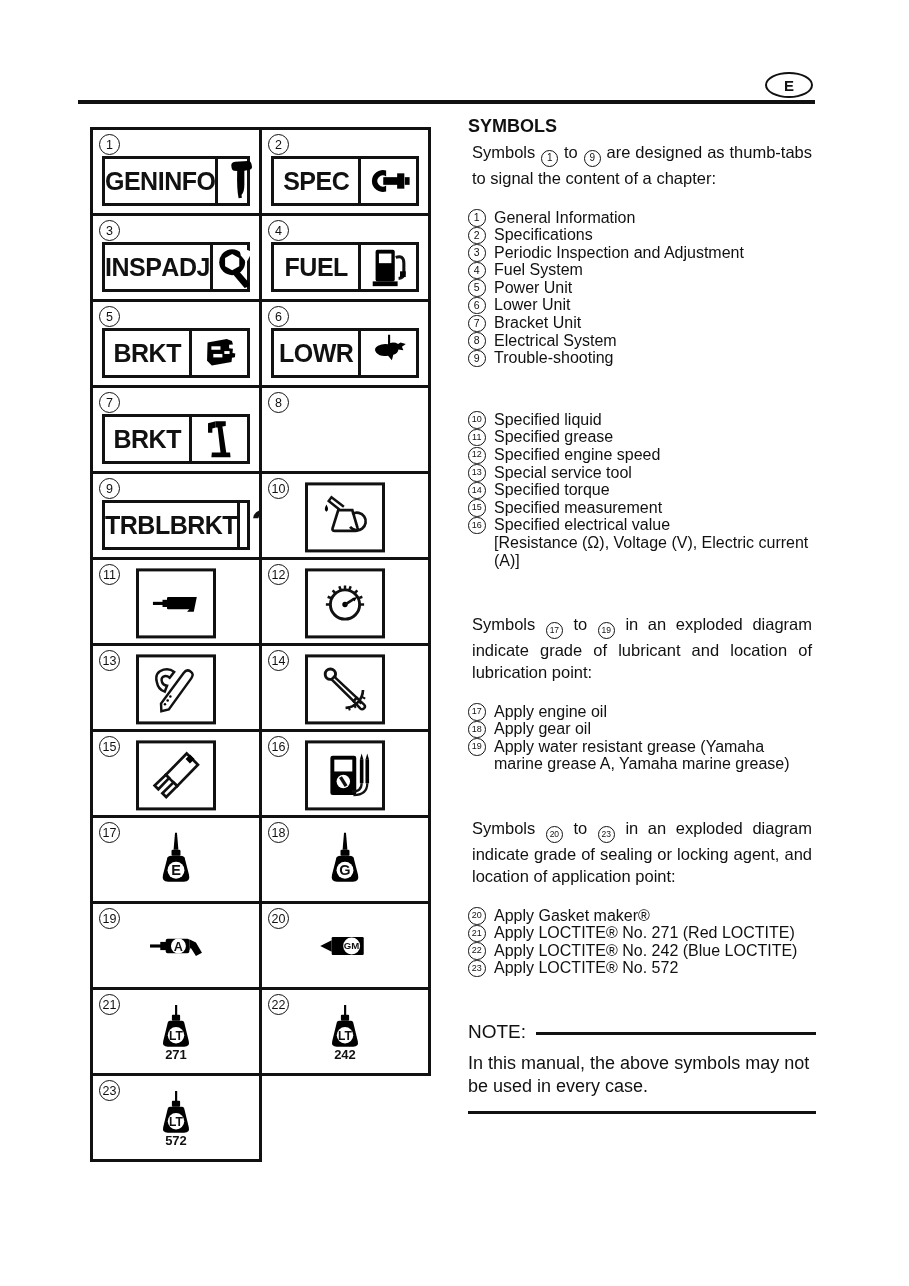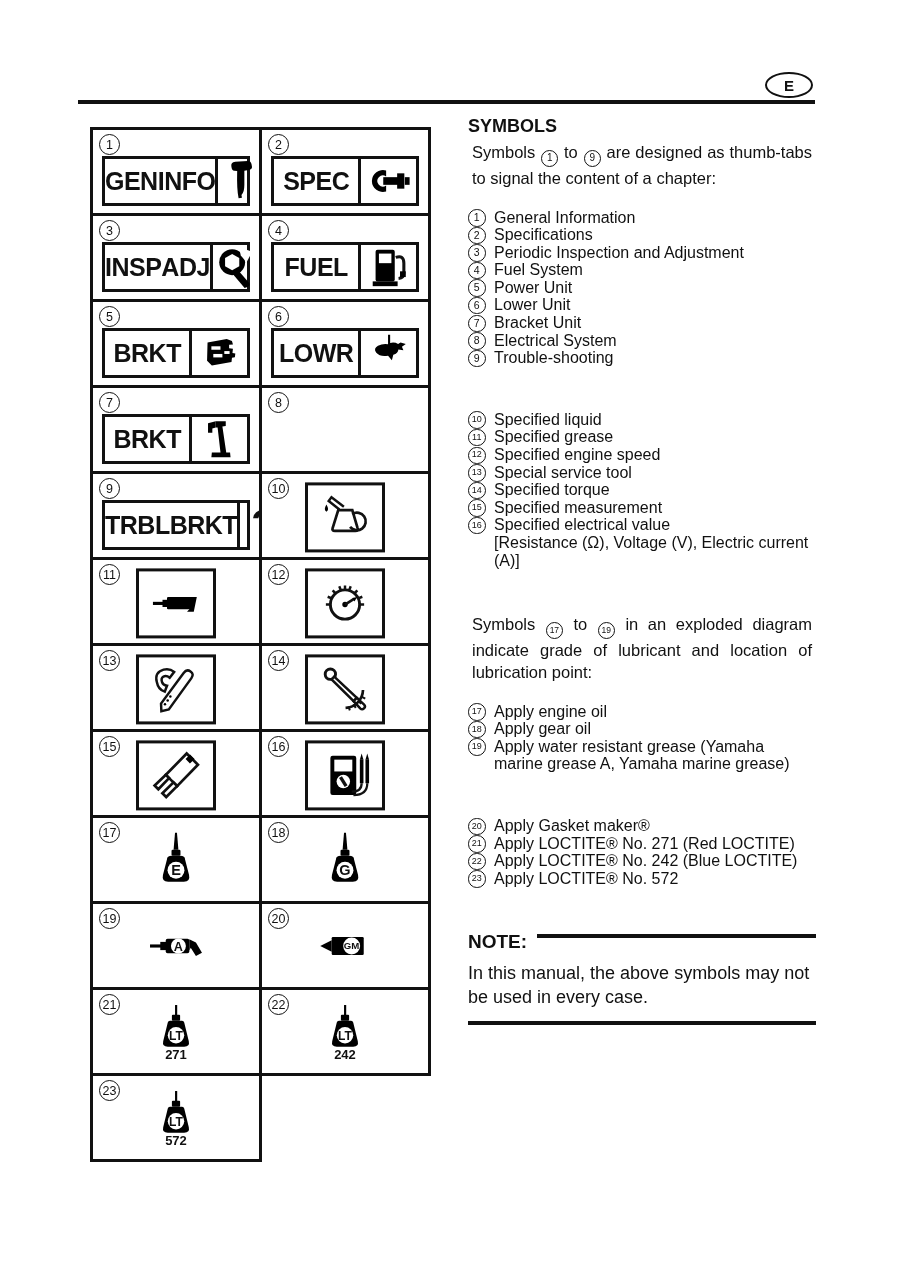--- a/index.html
+++ b/index.html
@@ -38,21 +38,21 @@
   .content{position:absolute;left:468px;top:116px;width:348px;}
   .heading{font-size:18px;font-weight:bold;margin:0 0 4px 0;}
   .sect{margin-bottom:44px;}
   .intro{font-size:16.5px;line-height:22px;text-align:justify;margin:4px;}
   .circ-i{width:17px;height:17px;font-size:10px;vertical-align:-3px;margin:0 1px;}
   .circ-i.two{font-size:8.5px;}
   .items{margin-top:20px;}
   .item{position:relative;padding-left:26px;font-size:16px;line-height:17.6px;}
   .circ-li{position:absolute;left:0;top:0.5px;width:17.5px;height:17.5px;font-size:10.5px;}
   .circ-li.two{font-size:9px;}
-  .note-head{display:flex;font-weight:bold;font-size:19px;margin-top:20px;}
+  .note-head{display:flex;align-items:center;font-weight:normal;font-size:19px;margin-top:20px;}
   .note-rule{flex:1;height:3.5px;background:#111;margin-left:10px;margin-top:3px;}
   .note-text{font-size:18px;line-height:23.5px;margin-top:9px;}
   .bottom-rule{height:3.5px;background:#111;margin-top:12px;}
 </style>
 </head>
 <body>
 
 <div class="page">
   <div class="lang-badge">
     <span>E</span>
@@ -415,20 +415,21 @@
         </div>
         <div class="sect">
           <p class="intro">Symbols <span class="circ-i two circ">17</span> to <span class="circ-i two circ">19</span> in an exploded diagram indicate grade of lubricant and location of lubrication point:</p>
           <div class="items">
             <div class="item"><span class="circ-li two circ">17</span><span>Apply engine oil</span></div>
             <div class="item"><span class="circ-li two circ">18</span><span>Apply gear oil</span></div>
             <div class="item"><span class="circ-li two circ">19</span><span>Apply water resistant grease (Yamaha</span><div class="sub-line">marine grease A, Yamaha marine grease)</div></div>
           </div>
         </div>
         <div class="sect">
+          <p class="intro">Symbols <span class="circ-i two circ">20</span> to <span class="circ-i two circ">23</span> in an exploded diagram indicate grade of sealing or locking agent, and location of application point:</p>
           <div class="items">
             <div class="item"><span class="circ-li two circ">20</span><span>Apply Gasket maker®</span></div>
             <div class="item"><span class="circ-li two circ">21</span><span>Apply LOCTITE® No. 271 (Red LOCTITE)</span></div>
             <div class="item"><span class="circ-li two circ">22</span><span>Apply LOCTITE® No. 242 (Blue LOCTITE)</span></div>
             <div class="item"><span class="circ-li two circ">23</span><span>Apply LOCTITE® No. 572</span></div>
           </div>
         </div>
       </div>
     <div class="note-head">
       <span>NOTE:</span>

